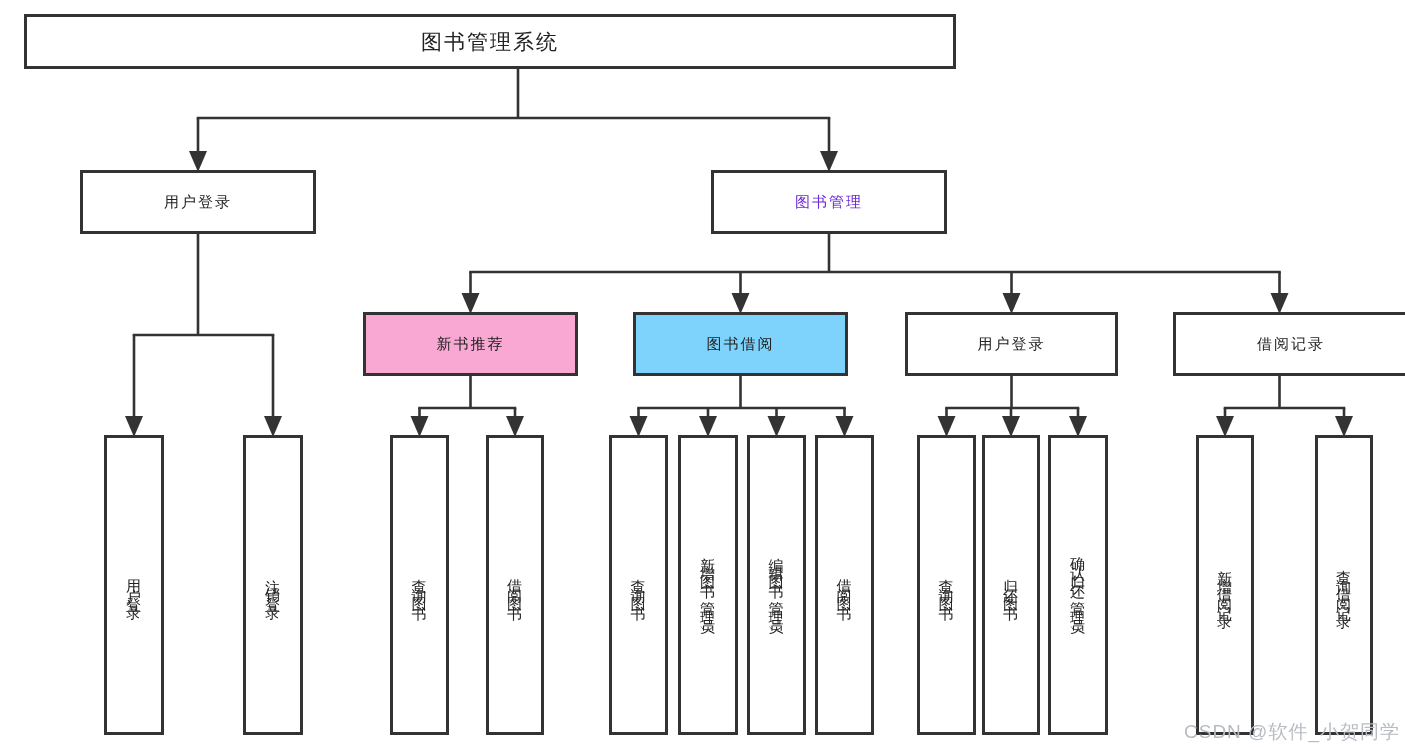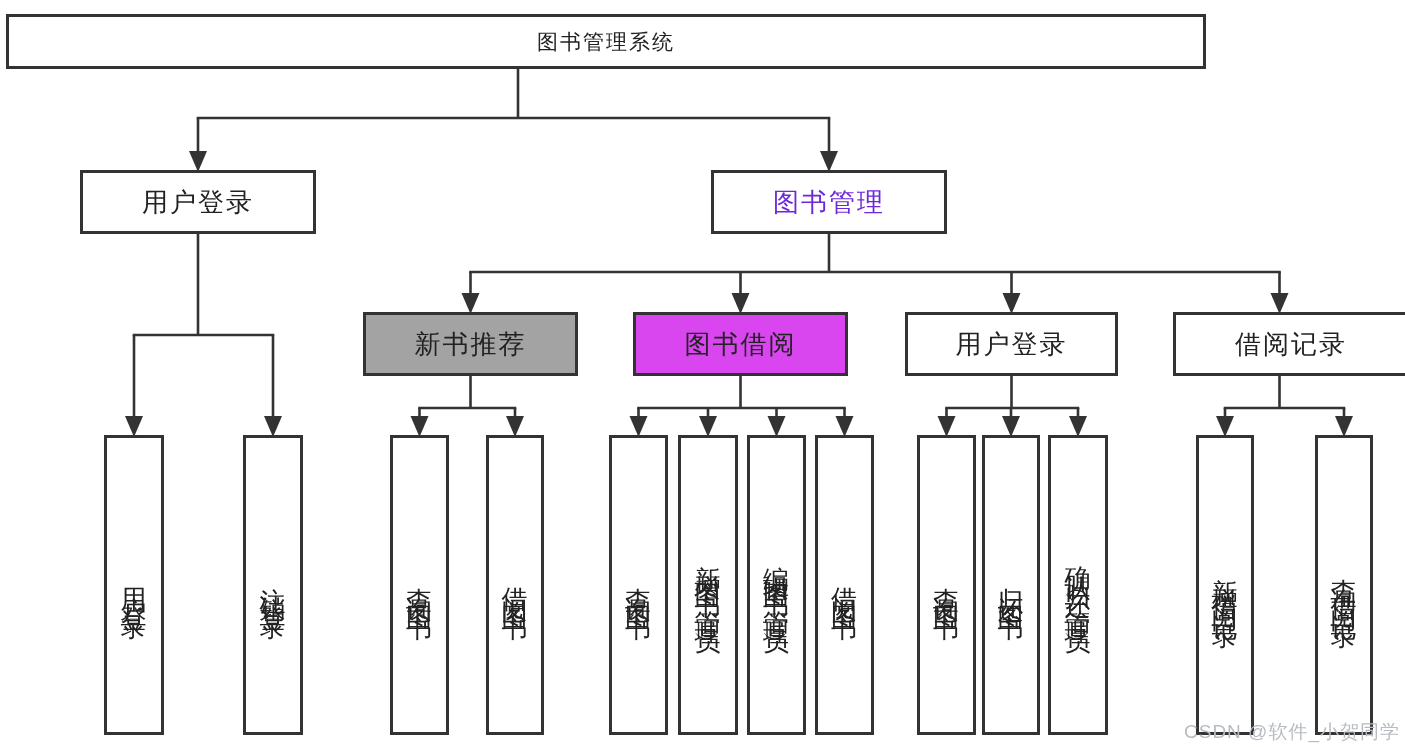--- a/index.html
+++ b/index.html
@@ -26,21 +26,21 @@
     box-sizing: border-box;
     background: #ffffff;
     border: 3px solid #333333;
     display: flex;
     align-items: center;
     justify-content: center;
     z-index: 2;
     color: #222222;
   }
   .node .lbl {
-    font-size: 26px;
+    font-size: 15px;
     letter-spacing: 2px;
     white-space: nowrap;
     color: #222222;
   }
   .node.v .lbl {
     writing-mode: vertical-rl;
     text-orientation: mixed;
     letter-spacing: 9px;
     line-height: 1;
   }
@@ -110,33 +110,33 @@
       <polygon points="1069,416 1087,416 1078,437" fill="#333333"></polygon>
       <line x1="1279.5" y1="376" x2="1279.5" y2="408" stroke="#333333" stroke-width="2.6"></line>
       <line x1="1223.7" y1="408" x2="1345.3" y2="408" stroke="#333333" stroke-width="2.6"></line>
       <line x1="1225" y1="408" x2="1225" y2="418" stroke="#333333" stroke-width="2.6"></line>
       <polygon points="1216,416 1234,416 1225,437" fill="#333333"></polygon>
       <line x1="1344" y1="408" x2="1344" y2="418" stroke="#333333" stroke-width="2.6"></line>
       <polygon points="1335,416 1353,416 1344,437" fill="#333333"></polygon>
     </svg>
 
   <div id="watermark" style="color: rgb(183, 188, 194);">CSDN @软件_小贺同学</div>
-<div class="node h root" style="left: 6px; top: 14px; width: 1200px; height: 55px; border-color: rgb(51, 51, 51); background: rgb(255, 255, 255);">
+<div class="node h root" style="left: 24px; top: 14px; width: 932px; height: 55px; border-color: rgb(51, 51, 51); background: rgb(255, 255, 255);">
       <span class="lbl" style="color: rgb(34, 34, 34);">图书管理系统</span>
     </div>
     <div class="node h" style="left: 80px; top: 170px; width: 236px; height: 64px; border-color: rgb(51, 51, 51); background: rgb(255, 255, 255);">
       <span class="lbl" style="color: rgb(34, 34, 34);">用户登录</span>
     </div>
     <div class="node h" style="left: 711px; top: 170px; width: 236px; height: 64px; border-color: rgb(51, 51, 51); background: rgb(255, 255, 255);">
       <span class="lbl" style="color: #6d28d9;">图书管理</span>
     </div>
-    <div class="node h" style="left: 363px; top: 312px; width: 215px; height: 64px; border-color: rgb(51, 51, 51); background: #a3a3a3;">
+    <div class="node h" style="left: 363px; top: 312px; width: 215px; height: 64px; border-color: rgb(51, 51, 51); background: #f9a8d4;">
       <span class="lbl" style="color: rgb(34, 34, 34);">新书推荐</span>
     </div>
-    <div class="node h" style="left: 633px; top: 312px; width: 215px; height: 64px; border-color: rgb(51, 51, 51); background: #d946ef;">
+    <div class="node h" style="left: 633px; top: 312px; width: 215px; height: 64px; border-color: rgb(51, 51, 51); background: #7dd3fc;">
       <span class="lbl" style="color: rgb(34, 34, 34);">图书借阅</span>
     </div>
     <div class="node h" style="left: 905px; top: 312px; width: 213px; height: 64px; border-color: rgb(51, 51, 51); background: rgb(255, 255, 255);">
       <span class="lbl" style="color: rgb(34, 34, 34);">用户登录</span>
     </div>
     <div class="node h" style="left: 1173px; top: 312px; width: 236px; height: 64px; border-color: rgb(51, 51, 51); background: rgb(255, 255, 255);">
       <span class="lbl" style="color: rgb(34, 34, 34);">借阅记录</span>
     </div>
     <div class="node v" style="left: 104px; top: 435px; width: 60px; height: 300px; border-color: rgb(51, 51, 51); background: rgb(255, 255, 255);">
       <span class="lbl" style="color: rgb(34, 34, 34);">用户登录</span>

